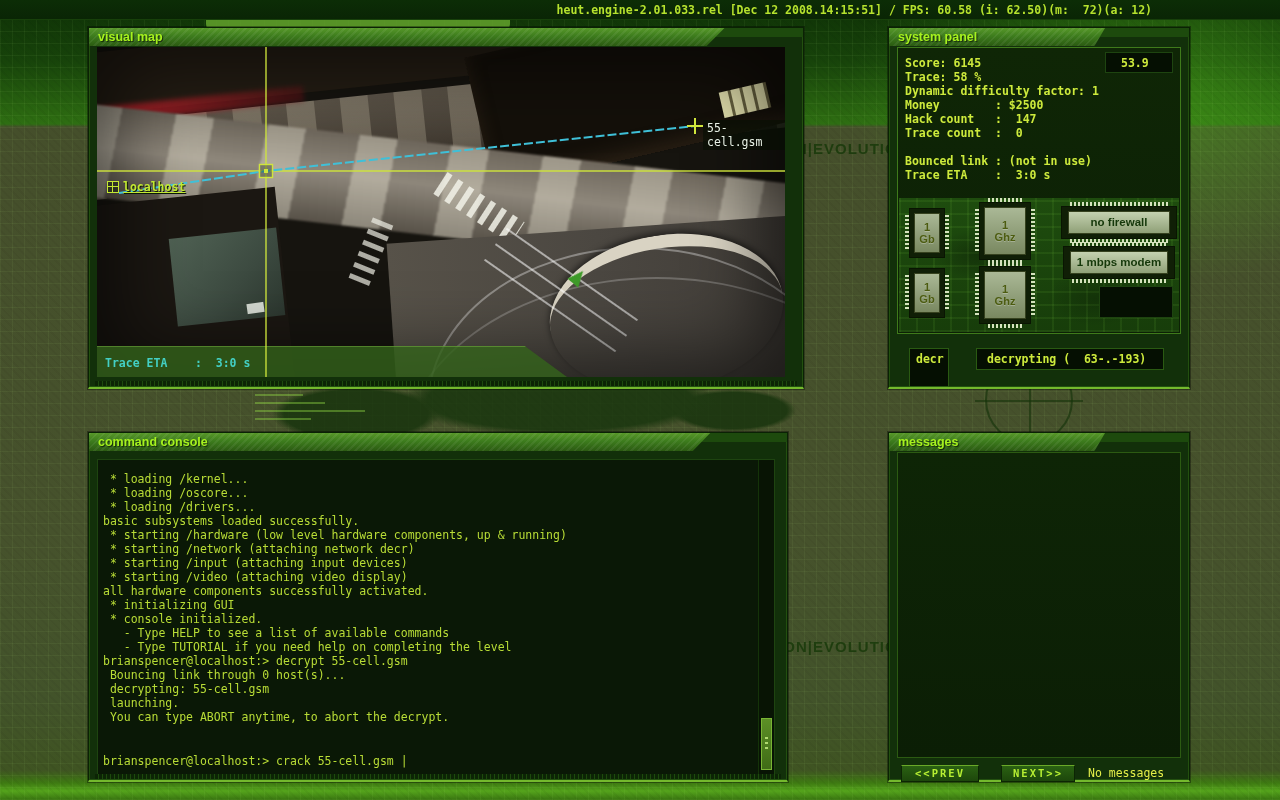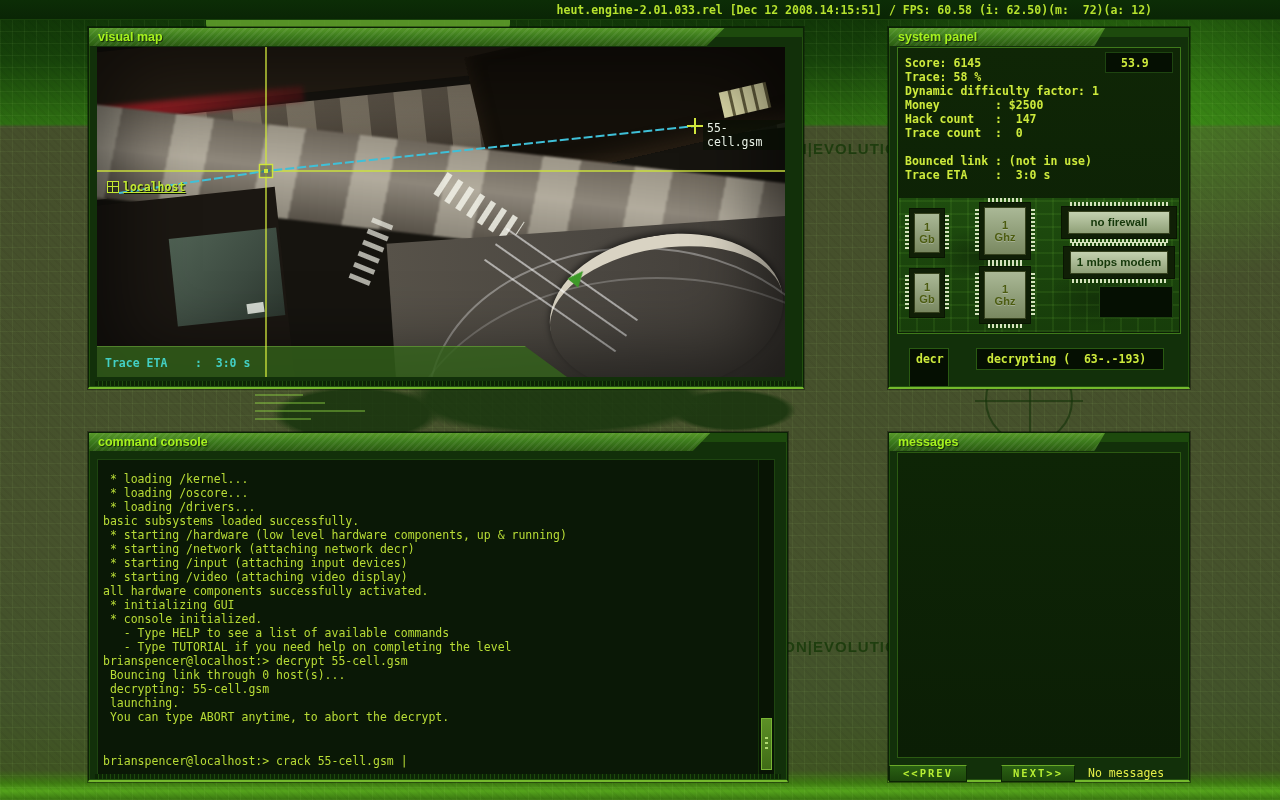--- a/index.html
+++ b/index.html
@@ -179,21 +179,21 @@
     background:repeating-linear-gradient(180deg, rgba(200,240,130,.8) 0 2px, transparent 2px 5px); }
 
   
   #messages { left:888px; top:432px; width:302px; height:350px; }
   .msg-inner { position:absolute; left:8px; top:19px; width:284px; height:306px;
     background:linear-gradient(180deg,#0e2506,#0b1e05); border:1px solid #2c5a12; }
   .msg-btn { position:absolute; top:332px; height:17px; background:linear-gradient(180deg,#34701577,#1d470b);
     background-color:#225410; border:1px solid #0c2504; border-top-color:#6aa928;
     color:#b7ef33; font:bold 10.5px "DejaVu Sans Mono", monospace; letter-spacing:2px;
     text-align:center; line-height:15px; cursor:pointer; }
-  .btn-prev { left:0; width:78px; }
+  .btn-prev { left:12px; width:78px; }
   .btn-next { left:112px; width:74px; }
   .msg-status { position:absolute; left:199px; top:333px; color:#e4ee49;
     font:11.5px "DejaVu Sans Mono", monospace; white-space:pre; }
 </style>
 </head>
 <body>
 
 <div class="screen">
 
   <div class="bg-deco bg-tab"></div>

